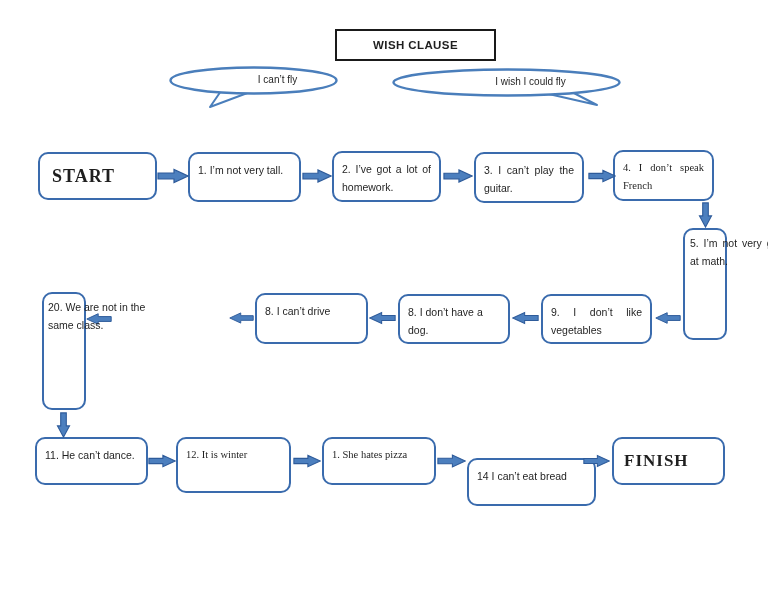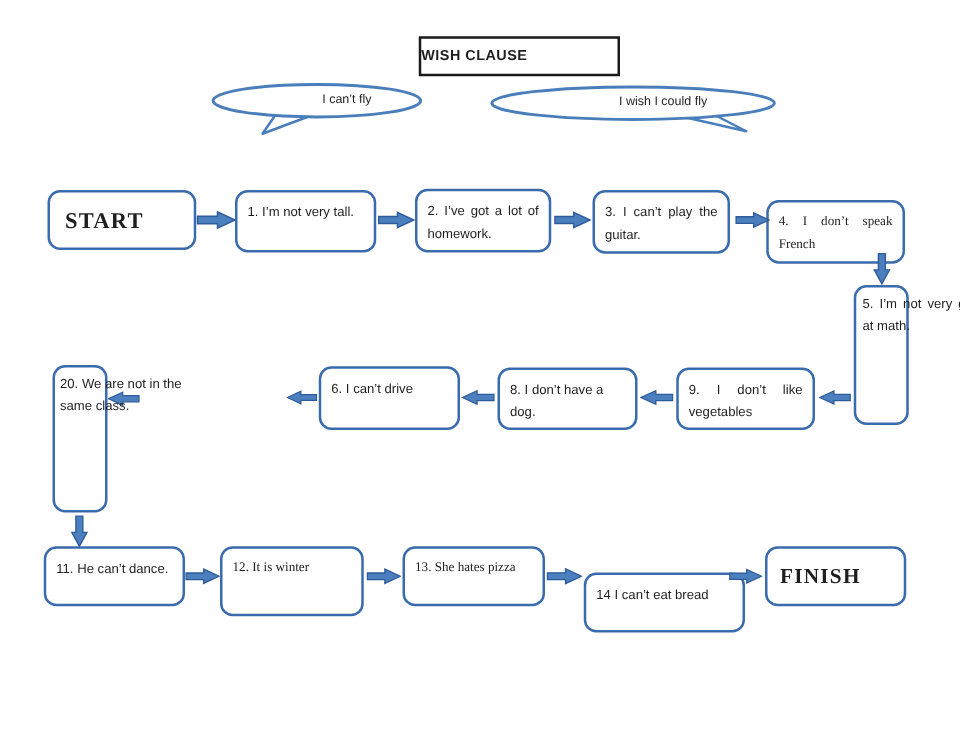--- a/index.html
+++ b/index.html
@@ -4,21 +4,21 @@
 <style>
   html,body{margin:0;padding:0;background:#fff;}
   #page{
     position:relative;width:768px;height:594px;background:#ffffff;
     overflow:hidden;font-family:"Liberation Sans",sans-serif;color:#1f1f1f;
   }
   .abs{position:absolute;}
   
   #title-box{
     left:335px;top:29px;width:157px;height:28px;border:2px solid #1a1a1a;
-    display:flex;align-items:center;justify-content:flex-start;
+    display:flex;align-items:center;justify-content:center;
     font-weight:bold;font-size:11.5px;letter-spacing:.4px;z-index:2;background:#fff;
   }
   
   .box{
     border:2px solid #3a6bad;border-radius:10px;background:transparent;
     box-sizing:border-box;z-index:2;
   }
   .box-text{
     display:block;padding:7px 8px 0 8px;font-size:10.5px;line-height:1.75;
   }
@@ -101,21 +101,21 @@
   <div class="abs box sans just" style="left:474px;top:152px;width:110px;height:51px">
     <span class="box-text">3. I can’t play the guitar.</span>
   </div>
 
   <div class="abs arrow" style="left:588px;top:168px">
     <svg width="28" height="16" viewBox="0 0 32 16">
         <path d="M1 5 H17 V1.5 L31 8 L17 14.5 V11 H1 Z" fill="#4c7fbe" stroke="#2e5b9a" stroke-width="1.2"></path>
       </svg>
   </div>
 
-  <div class="abs box serif just" style="left:613px;top:160px;width:111px;height:51px">
+  <div class="abs box serif just" style="left:613px;top:150px;width:101px;height:51px">
     <span class="box-text">4. I don’t speak French</span>
   </div>
 
   <div class="abs arrow" style="left:697px;top:202px">
     <svg width="17" height="26" viewBox="0 0 16 28">
         <path d="M5 1 V15 H1.5 L8 27 L14.5 15 H11 V1 Z" fill="#4c7fbe" stroke="#2e5b9a" stroke-width="1.2"></path>
       </svg>
   </div>
 
   <div class="abs box" style="left:683px;top:228px;width:44px;height:112px"></div>
@@ -141,21 +141,21 @@
     <span class="box-text">8. I don’t have a dog.</span>
   </div>
 
   <div class="abs arrow" style="left:369px;top:310px">
     <svg width="27" height="16" viewBox="0 0 32 16">
         <path d="M31 5 H15 V1.5 L1 8 L15 14.5 V11 H31 Z" fill="#4c7fbe" stroke="#2e5b9a" stroke-width="1.2"></path>
       </svg>
   </div>
 
   <div class="abs box sans" style="left:255px;top:293px;width:113px;height:51px">
-    <span class="box-text">6. I can’t drive</span>
+    <span class="box-text">8. I can’t drive</span>
   </div>
 
   <div class="abs arrow" style="left:229px;top:310px">
     <svg width="25" height="16" viewBox="0 0 32 16">
         <path d="M31 5 H15 V1.5 L1 8 L15 14.5 V11 H31 Z" fill="#4c7fbe" stroke="#2e5b9a" stroke-width="1.2"></path>
       </svg>
   </div>
 
 
   <div class="abs arrow" style="left:86px;top:311px">
@@ -187,21 +187,21 @@
     <span class="box-text">12. It is winter</span>
   </div>
 
   <div class="abs arrow" style="left:293px;top:453px">
     <svg width="28" height="16" viewBox="0 0 32 16">
         <path d="M1 5 H17 V1.5 L31 8 L17 14.5 V11 H1 Z" fill="#4c7fbe" stroke="#2e5b9a" stroke-width="1.2"></path>
       </svg>
   </div>
 
   <div class="abs box serif" style="left:322px;top:437px;width:114px;height:48px">
-    <span class="box-text">13. She hates pizza</span>
+    <span class="box-text">1. She hates pizza</span>
   </div>
 
   <div class="abs arrow" style="left:437px;top:453px">
     <svg width="29" height="16" viewBox="0 0 32 16">
         <path d="M1 5 H17 V1.5 L31 8 L17 14.5 V11 H1 Z" fill="#4c7fbe" stroke="#2e5b9a" stroke-width="1.2"></path>
       </svg>
   </div>
 
   <div class="abs box sans" style="left:467px;top:458px;width:129px;height:48px">
     <span class="box-text">14 I can’t eat bread</span>

